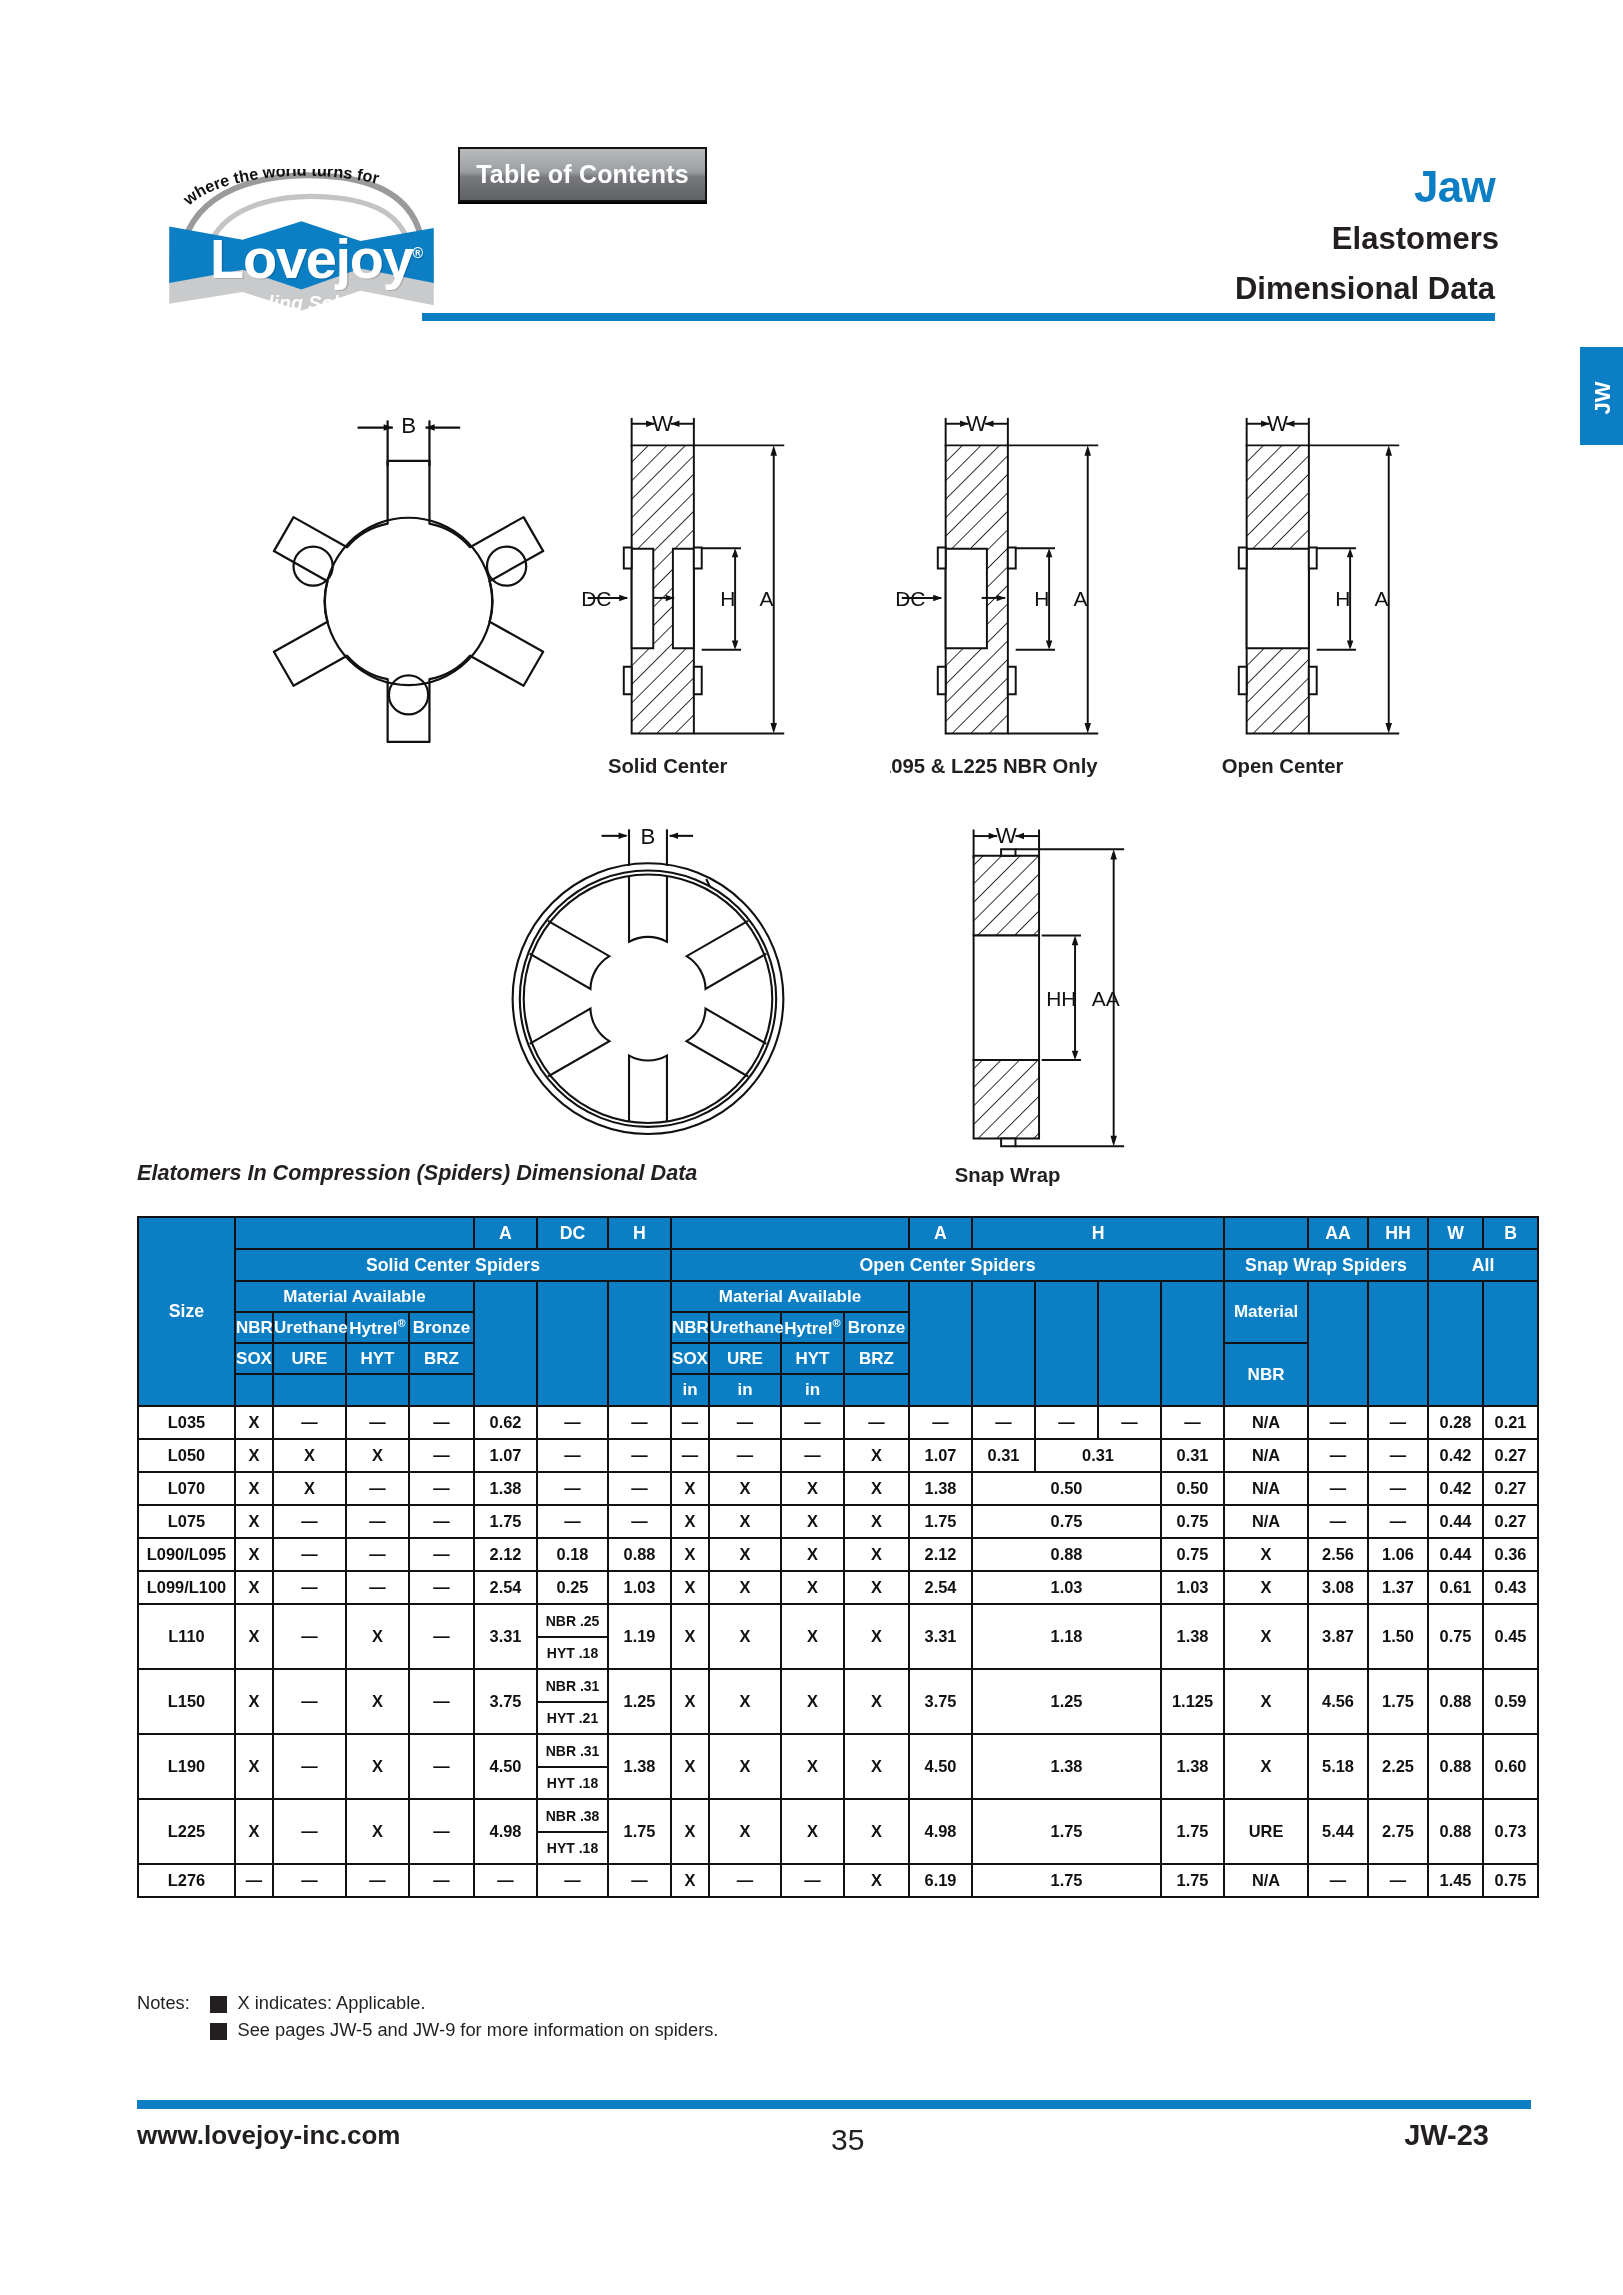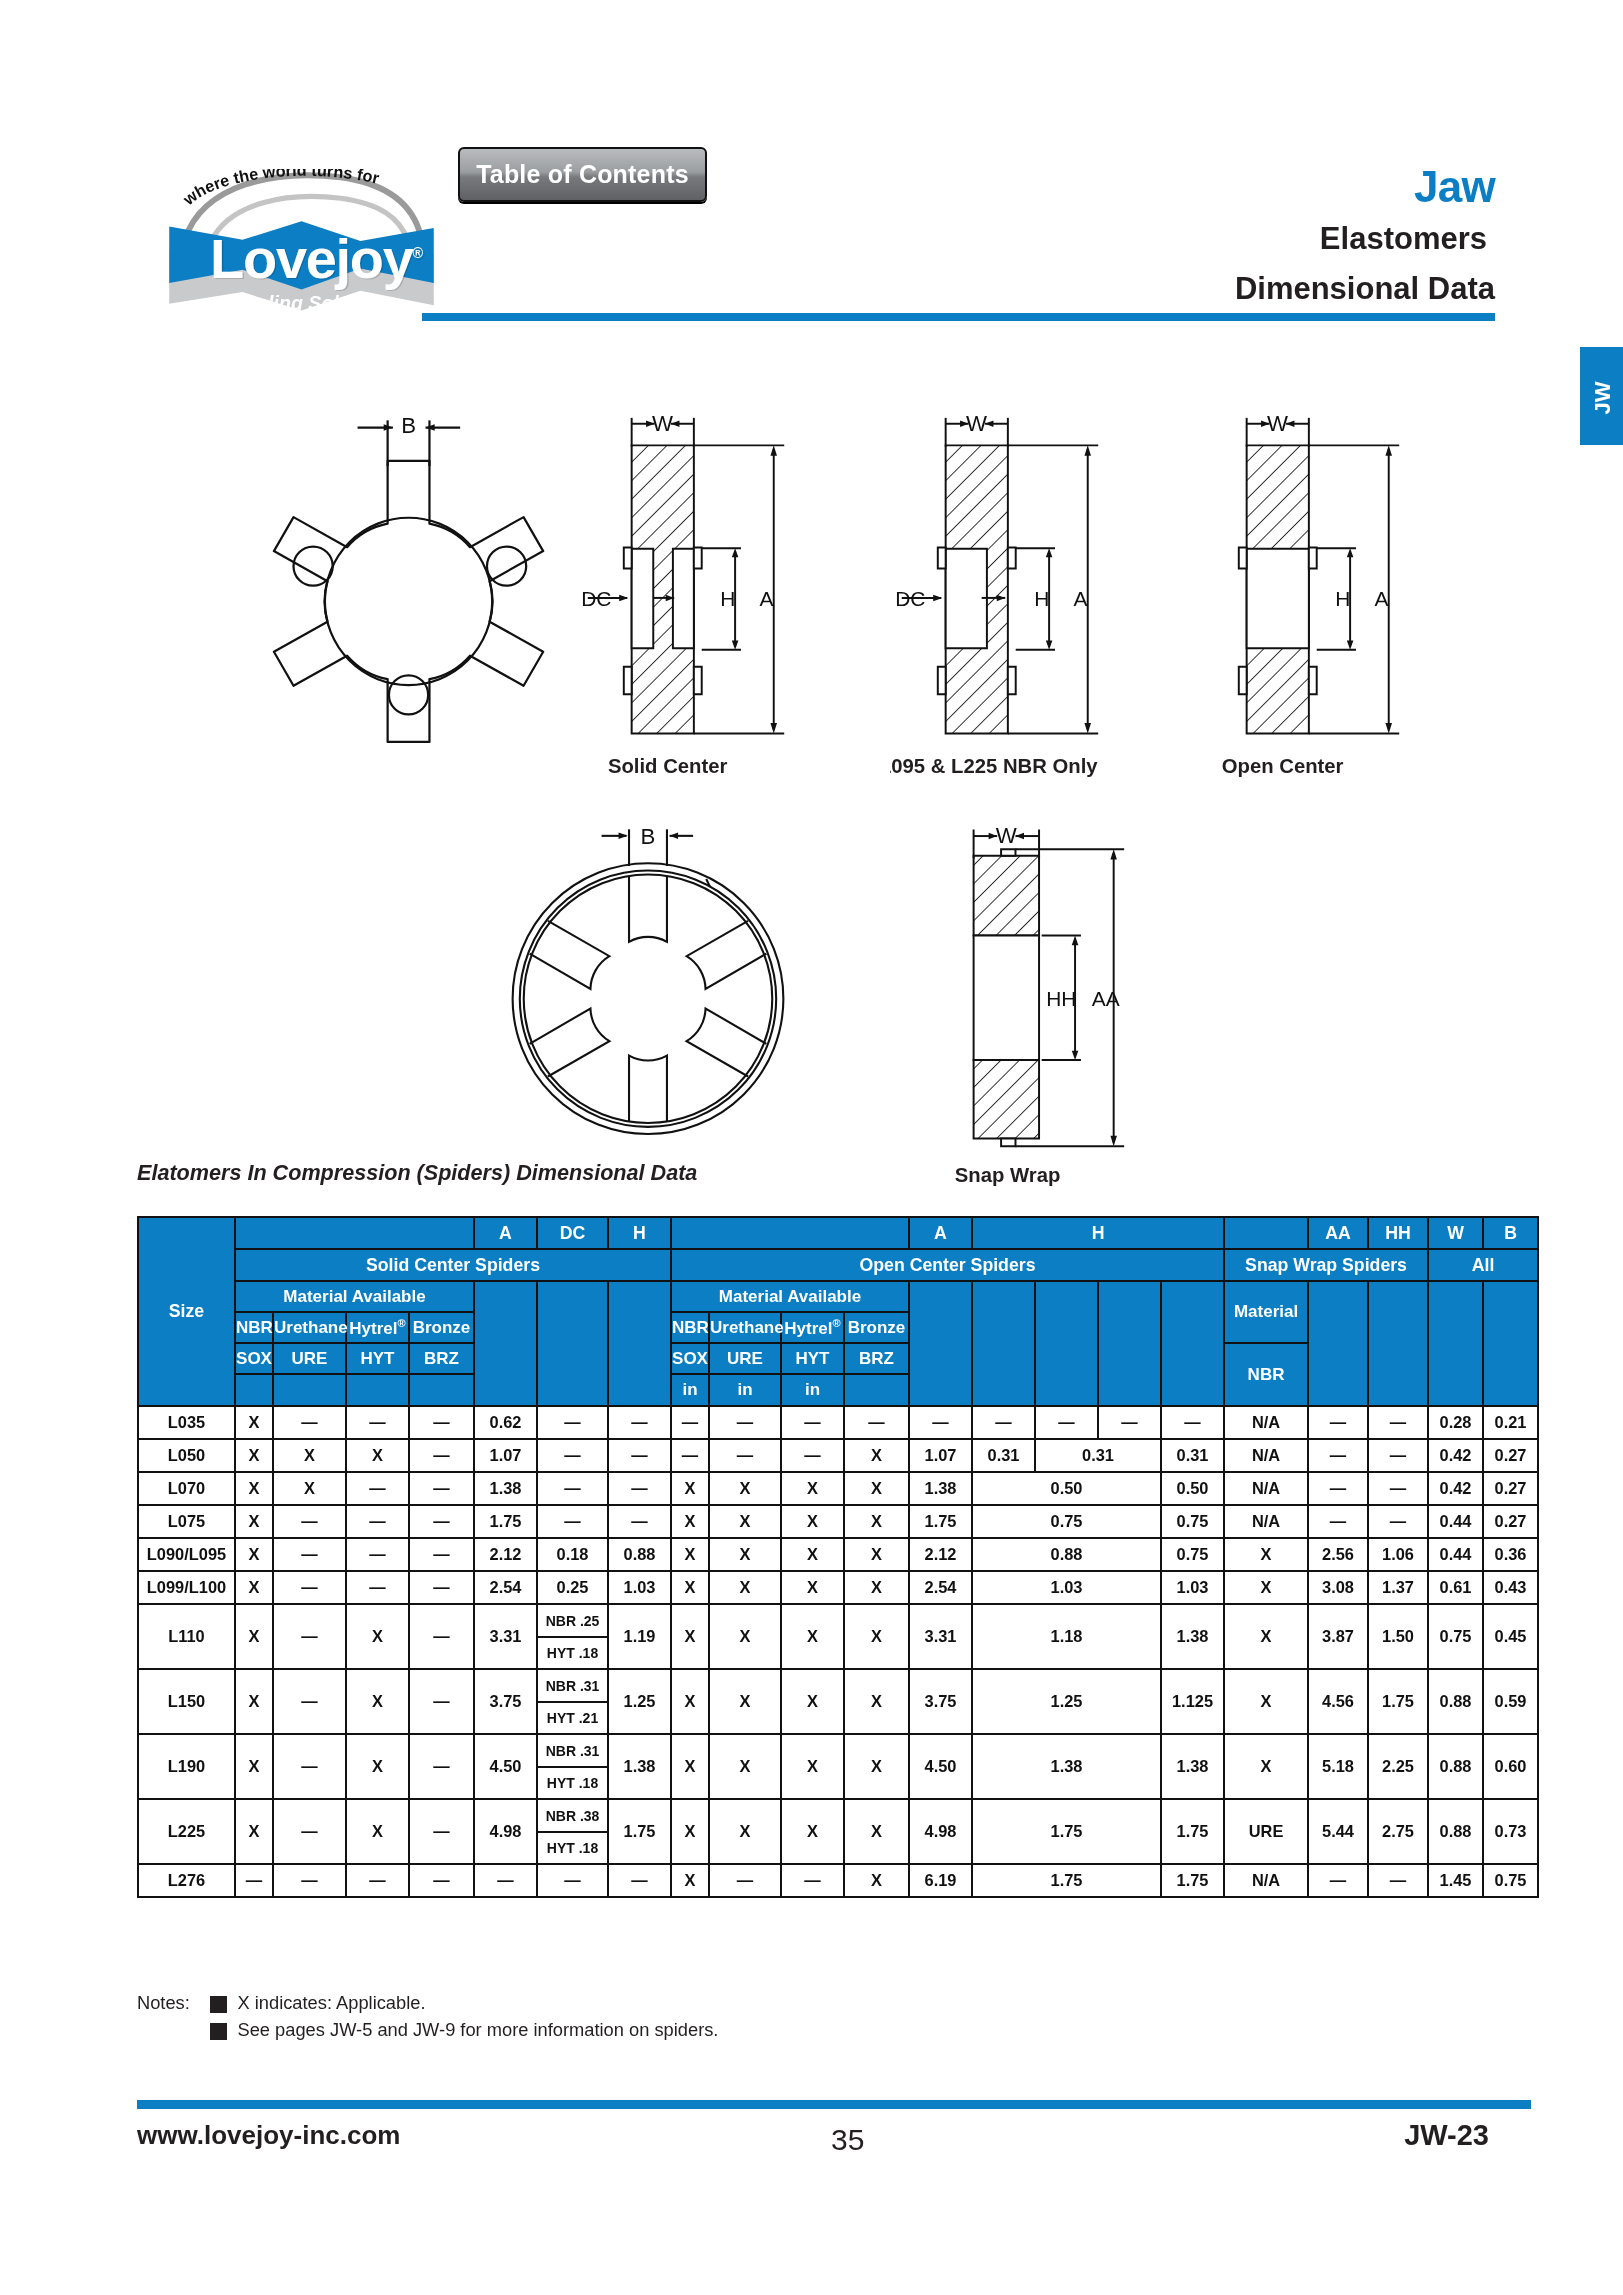--- a/index.html
+++ b/index.html
@@ -2,21 +2,21 @@
 <html style="font-size:10.5px"><head>
 <meta charset="utf-8">
 <style>
   html,body{margin:0;padding:0;background:#fff;}
   body{width:1623px;height:2295px;position:relative;font-family:"Liberation Sans",sans-serif;color:#000;}
   .page{position:absolute;inset:0;}
 
   
   #toc-button{
     position:absolute;left:458px;top:147px;width:245px;height:51px;
-    border-radius:6px;border:2.6px solid #111;
+    border-radius:0;border:2.6px solid #111;
     background:linear-gradient(180deg,#b9bbbd 0%,#9b9ea1 45%,#77797c 55%,#5f6164 100%);
     display:flex;align-items:center;justify-content:center;
     color:#fff;font-weight:bold;font-size:25px;font-stretch:condensed;
     letter-spacing:0.2px;box-shadow:0 2px 0 #000;
   }
 
   
   #logo{position:absolute;left:164px;top:164px;width:275px;height:151px;}
   #logo .arcwrap{position:absolute;left:13px;top:0;width:249px;height:79px;}
   #logo .tagline-top{
@@ -32,21 +32,21 @@
     text-align:center;
   }
   #logo .reg{font-size:14.4px;vertical-align:super;}
   #logo .coupling{
     position:absolute;left:54px;top:128px;width:222px;
     font-size:19.6px;font-weight:bold;font-style:italic;color:#fff;
   }
 
   
   #hdr-jaw{position:absolute;right:128px;top:162px;font-size:44px;font-weight:bold;color:#0b7ec4;letter-spacing:-0.7px;}
-  #hdr-sub1{position:absolute;right:136px;top:221px;font-size:31px;font-weight:bold;color:#231f20;}
+  #hdr-sub1{position:absolute;right:124px;top:221px;font-size:31px;font-weight:bold;color:#231f20;}
   #hdr-sub2{position:absolute;right:128px;top:271px;font-size:31px;font-weight:bold;color:#231f20;}
   #hdr-rule{position:absolute;left:422px;top:313px;width:1073px;height:7.9px;background:#0b7ec4;}
 
   
   #side-tab{
     position:absolute;right:0;top:347px;width:43px;height:98px;background:#0b7ec4;
   }
   #side-tab span{
     display:block;color:#fff;font-weight:bold;font-size:22px;
     transform:rotate(-90deg);transform-origin:center;

